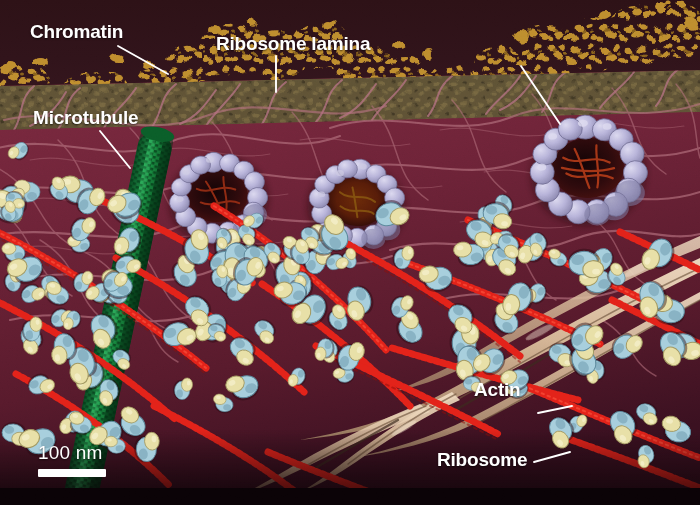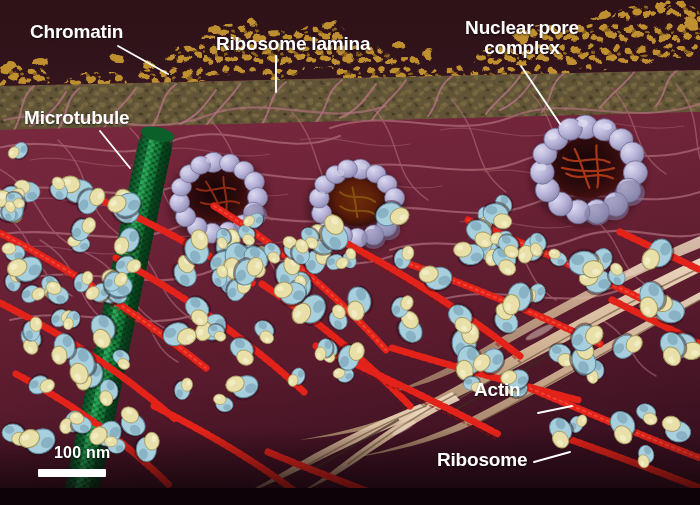--- a/index.html
+++ b/index.html
@@ -28,22 +28,22 @@
     text-shadow:0 1px 2px rgba(0,0,0,.65);
     z-index:40;
   }
   .label.center{text-align:center;}
   .leader{position:absolute;z-index:39;}
   .leader line{stroke:#ffffff;stroke-width:1.9;stroke-linecap:round;}
 
   
   #scalebar{position:absolute;left:38px;top:443px;z-index:45;}
   #scalebar .sb-text{
-    color:#fff;font-weight:bold;font-size:16px;line-height:20px;
-    letter-spacing:.2px;text-shadow:0 1px 2px rgba(0,0,0,.6);margin-left:16px;
+    color:#fff;font-weight:normal;font-size:19px;line-height:20px;
+    letter-spacing:.2px;text-shadow:0 1px 2px rgba(0,0,0,.6);
   }
   #scalebar .sb-bar{
     margin-top:6px;width:68px;height:8px;background:#ffffff;border-radius:1px;
   }
 </style>
 </head>
 <body>
 
 <div id="figure">
 
@@ -1491,24 +1491,22 @@
       <line x1="521" y1="66" x2="560" y2="124"></line>
       <line x1="100" y1="131" x2="130" y2="168"></line>
       <line x1="538" y1="413" x2="572" y2="406"></line>
       <line x1="534" y1="462" x2="570" y2="452"></line>
     </svg>
 
   <div class="label" style="left:30px;top:22px;">Chromatin</div>
 
   <div class="label" style="left:216px;top:34px;">Ribosome lamina</div>
 
-  <div class="label center" style="left:462px;top:18px;width:120px;">Nuclear pore
-complex</div>
-
-  <div class="label" style="left:24px;top:108px;">Microtubule</div>
+
+  <div class="label" style="left:33px;top:108px;">Microtubule</div>
 
   <div class="label" style="left:474px;top:380px;">Actin</div>
 
   <div class="label" style="left:437px;top:450px;text-align:center;">Ribosome</div>
 
   <div id="scalebar">
     <div class="sb-text">100 nm</div>
     <div class="sb-bar" style="width: 68px; background: rgb(255, 255, 255);"></div>
   </div>
 

